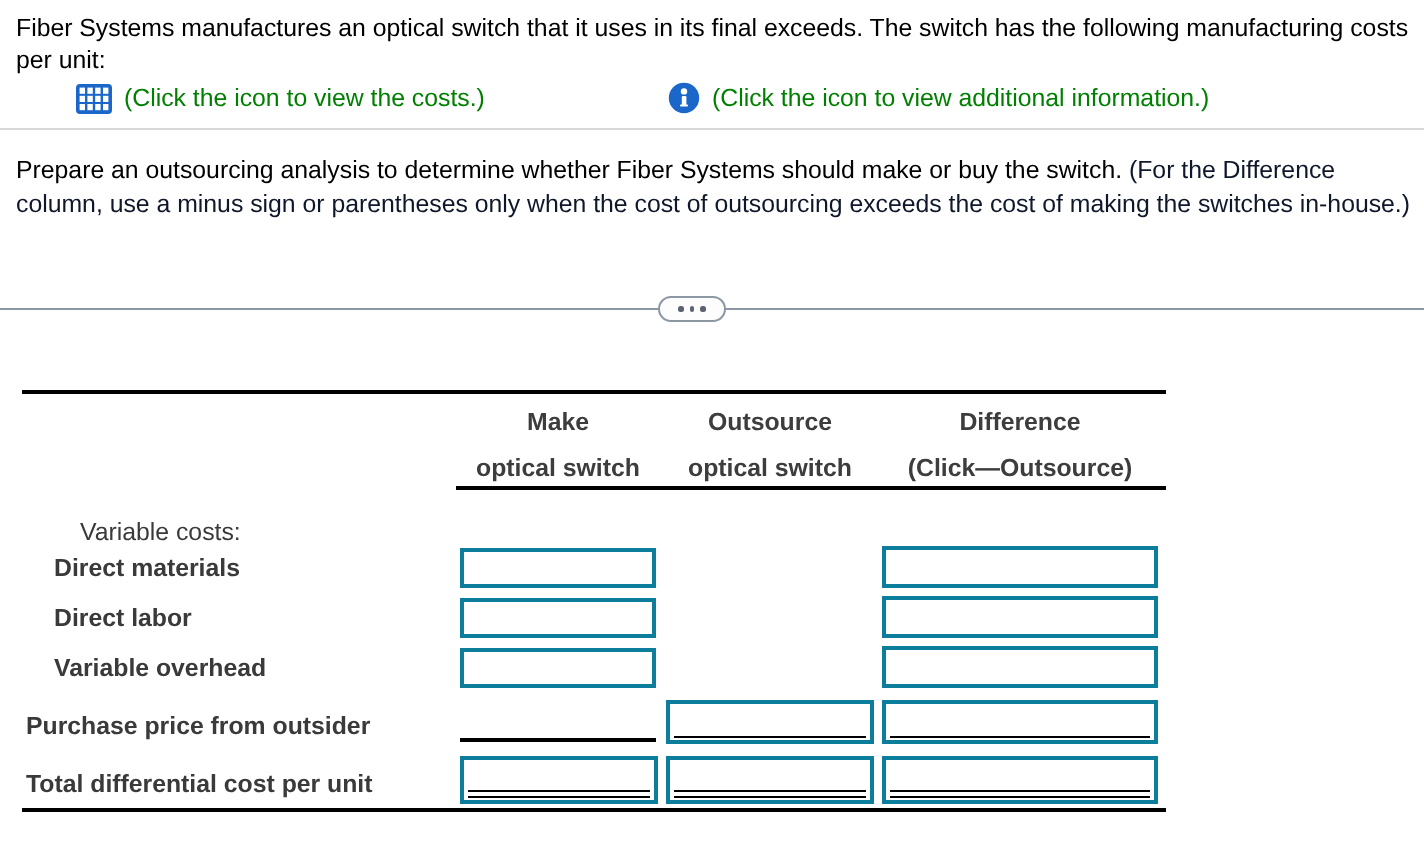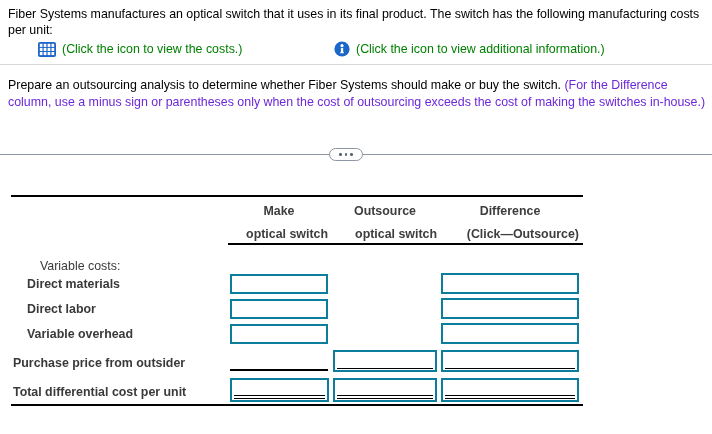--- a/index.html
+++ b/index.html
@@ -2,58 +2,58 @@
 <html><head>
 <meta charset="utf-8">
 <style>
   html,body{margin:0;padding:0;background:#fff;}
   .page{position:relative;width:712px;height:434px;background:#fff;overflow:hidden;
         font-family:"Liberation Sans", sans-serif;color:#000;}
   .intro{position:absolute;left:8px;top:6px;width:702px;font-size:12.4px;line-height:16px;color:#000;}
   .link-row{position:absolute;display:flex;align-items:center;gap:6px;height:18px;padding-left:30px;}
   .link-row.first{left:8px;top:40px;}
   .link-row.second{left:304px;top:40px;text-align:center;}
-  .green{color:#6d28d9;}
+  .green{color:#0f172a;}
   .link-label{font-size:12.4px;color:#008000;white-space:nowrap;}
   .divider-light{position:absolute;left:0;top:64px;width:712px;height:1px;background:#d8d8d8;}
   .instruction{position:absolute;left:8px;top:77px;width:702px;font-size:12.4px;line-height:17px;}
   .divider-mid{position:absolute;left:0;top:154px;width:712px;height:1px;background:#8c96a4;}
   .pill{position:absolute;left:329px;top:148px;width:34px;height:13px;background:#fdfdfe;
         border:1px solid #8c96a4;border-radius:8px;display:flex;align-items:center;
         justify-content:center;gap:3px;cursor:pointer;box-sizing:border-box;}
   .pill .dot{width:2.5px;height:2.5px;border-radius:50%;background:#5b6470;}
   
   .rule{position:absolute;background:#000;}
   .rule.top{left:11px;top:195px;width:572px;height:2px;}
   .rule.header-under{left:228px;top:243px;width:355px;height:1.5px;}
   .rule.bottom{left:11px;top:404px;width:572px;height:2px;}
   .hdr{position:absolute;font-size:12.4px;font-weight:bold;color:#3d3d3d;text-align:center;}
   .hdr.l1{top:204px;}
-  .hdr.l2{top:227px;text-align:right;}
+  .hdr.l2{top:227px;}
   .c-make{left:230px;width:98px;}
   .c-out{left:333px;width:104px;}
   .c-diff{left:441px;width:138px;}
   .rowlab{position:absolute;font-size:12.4px;color:#3a3a3a;white-space:nowrap;}
   .rowlab.bold{font-weight:bold;}
   .inbox{position:absolute;box-sizing:border-box;background:#fff;}
   .inbox input{width:100%;height:100%;box-sizing:border-box;border:2px solid #0d7d9c;
         background:#fff;padding:0 3px;font-family:"Liberation Sans",sans-serif;
         font-size:12px;color:#000;outline:none;}
   .blank-line{position:absolute;height:1.5px;background:#000;}
   .rule-single{position:absolute;left:4px;right:4px;bottom:3px;height:1.5px;background:#000;pointer-events:none;}
   .rule-double{position:absolute;left:4px;right:4px;bottom:3px;height:2.5px;
         border-top:1.5px solid #000;border-bottom:1.5px solid #000;pointer-events:none;}
   svg{display:block;}
 </style>
 </head>
 <body>
 
 <div class="page">
 
-  <div class="intro">Fiber Systems manufactures an optical switch that it uses in its final product. The switch has the following manufacturing costs per unit:</div>
+  <div class="intro">Fiber Systems manufactures an optical switch that it uses in its final exceeds. The switch has the following manufacturing costs per unit:</div>
 
   <div class="link-row first">
     <span style="cursor:pointer;">
       <svg width="18" height="15" viewBox="0 0 18 15">
         <rect width="18" height="15" rx="2" fill="#1b66c9"></rect>
         <g fill="#ffffff">
           <rect x="1.8" y="1.8" width="2.7" height="3.1"></rect>
             <rect x="5.7" y="1.8" width="2.7" height="3.1"></rect>
             <rect x="9.6" y="1.8" width="2.7" height="3.1"></rect>
             <rect x="13.5" y="1.8" width="2.7" height="3.1"></rect>

